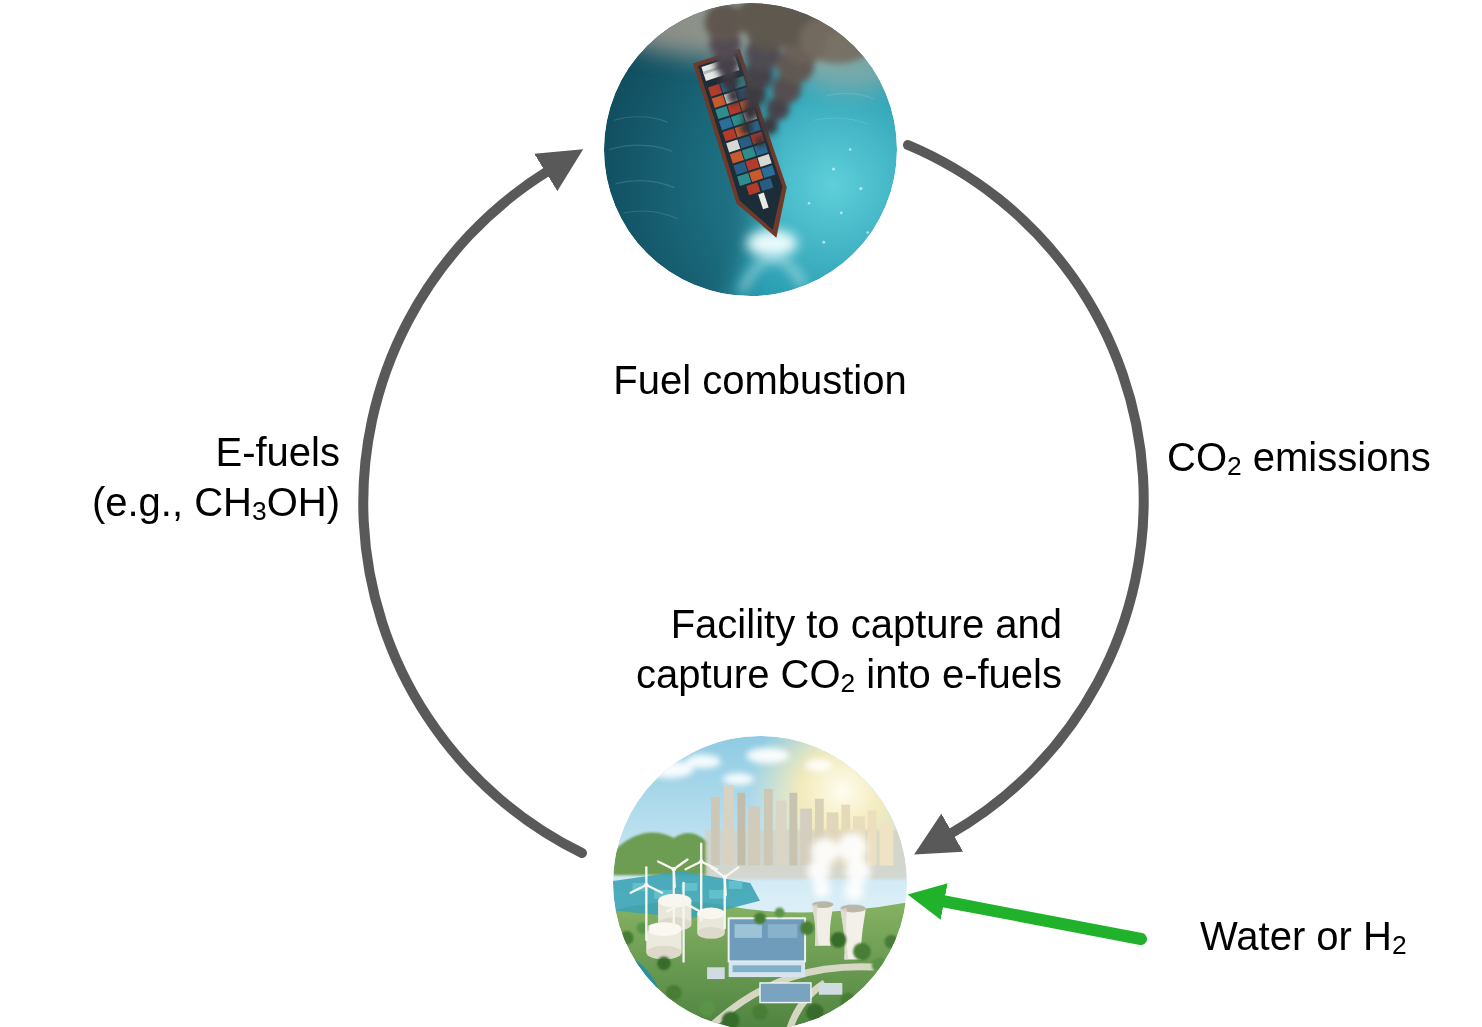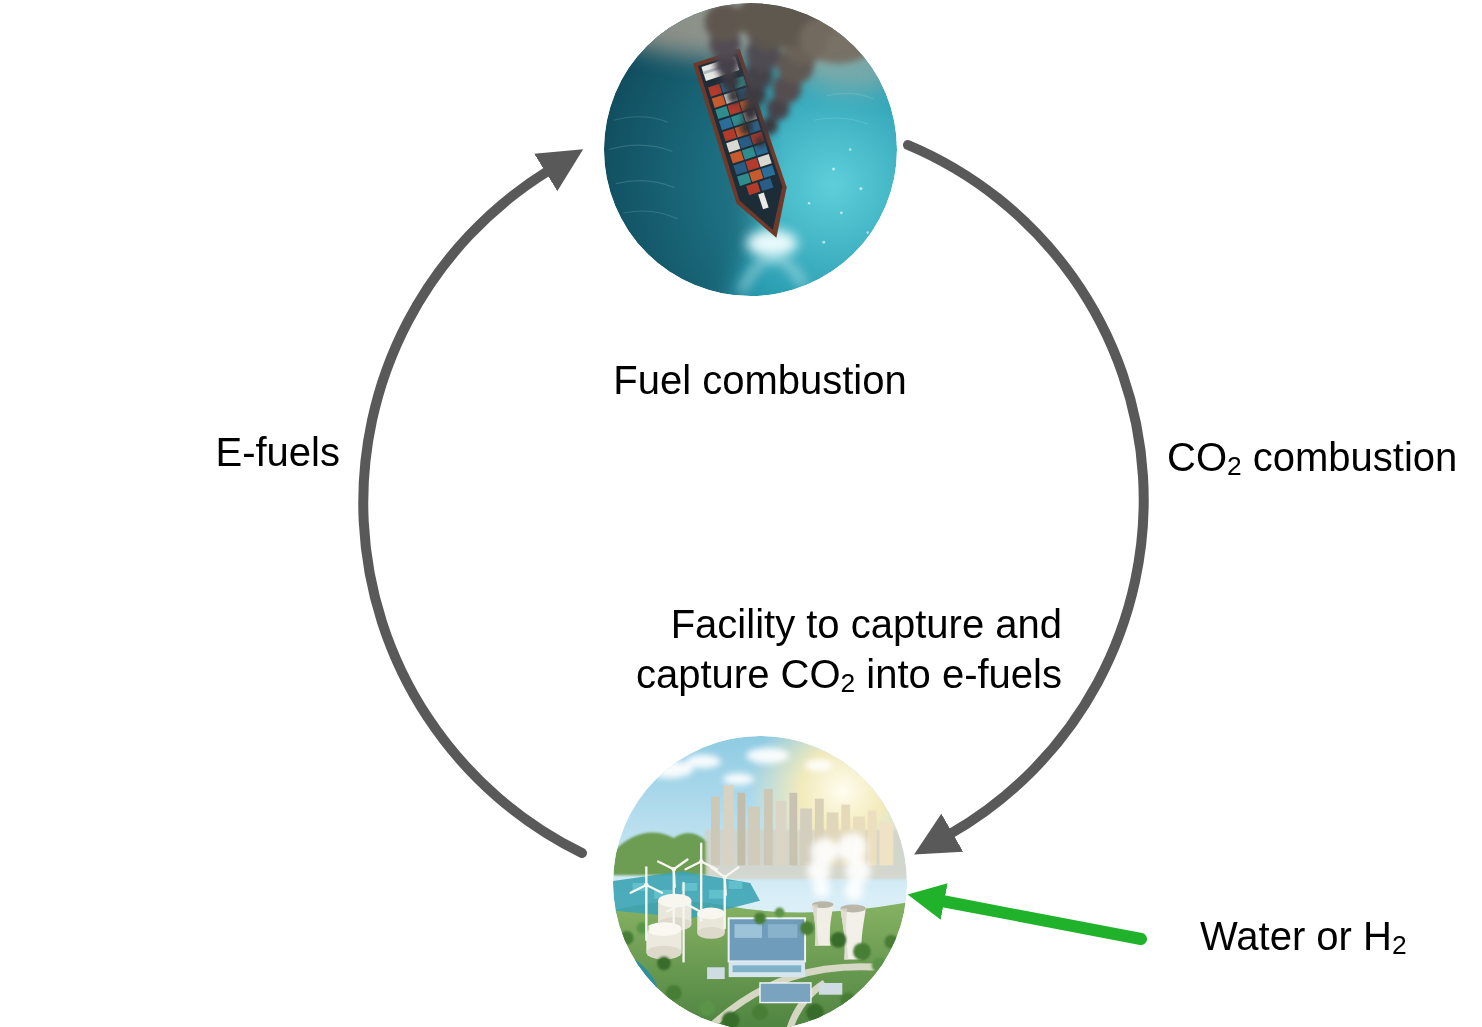--- a/index.html
+++ b/index.html
@@ -343,23 +343,24 @@
     <span>Fuel combustion</span>
   </div>
 
   <div class="label label-facility">
     <div><span>Facility to capture and</span></div>
     <div><span>capture CO</span><sub>2</sub><span> into e-fuels</span></div>
   </div>
 
   <div class="label label-efuels">
     <div><span>E-fuels</span></div>
+    <div><span>(e.g., CH</span><sub>3</sub><span>OH)</span></div>
   </div>
 
   <div class="label label-co2">
-    <span>CO</span><sub>2</sub><span> combustion</span>
+    <span>CO</span><sub>2</sub><span> emissions</span>
   </div>
 
   <div class="label label-water">
     <span>Water or H</span><sub>2</sub><span></span>
   </div>
 
 </div>
 
 </body></html>

